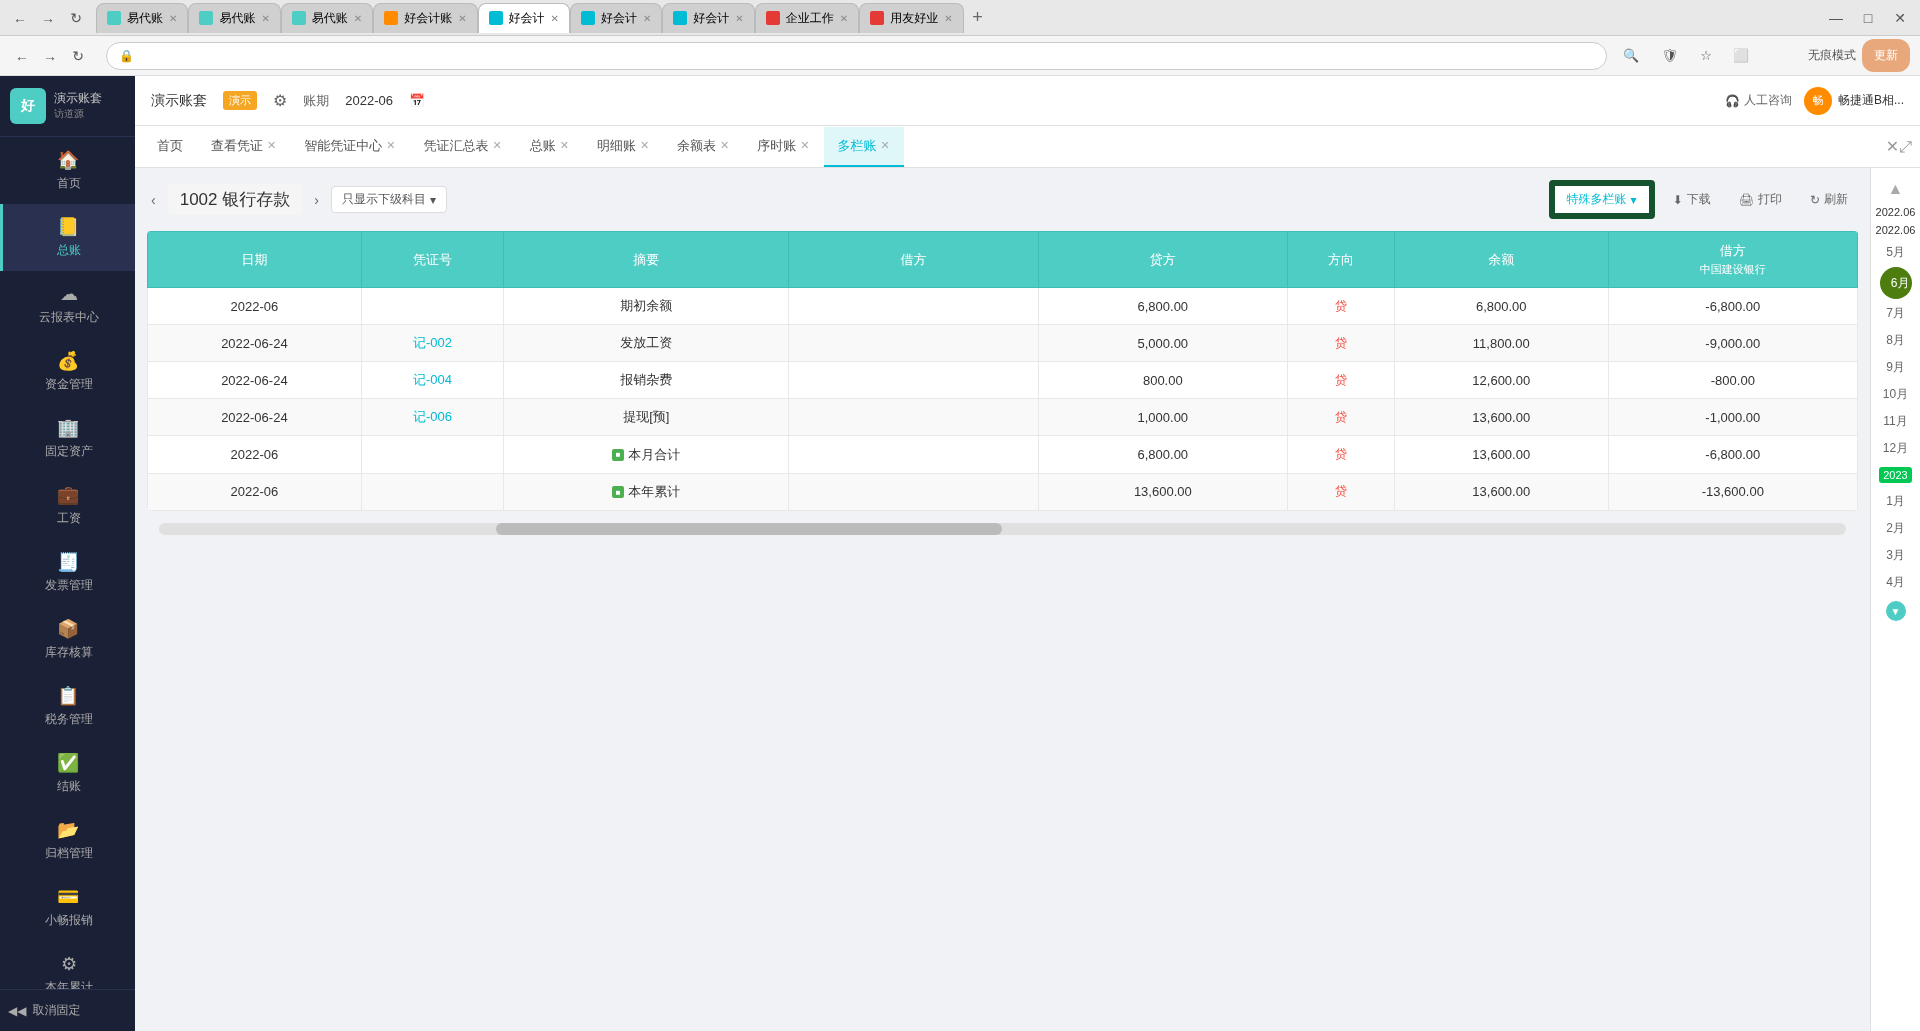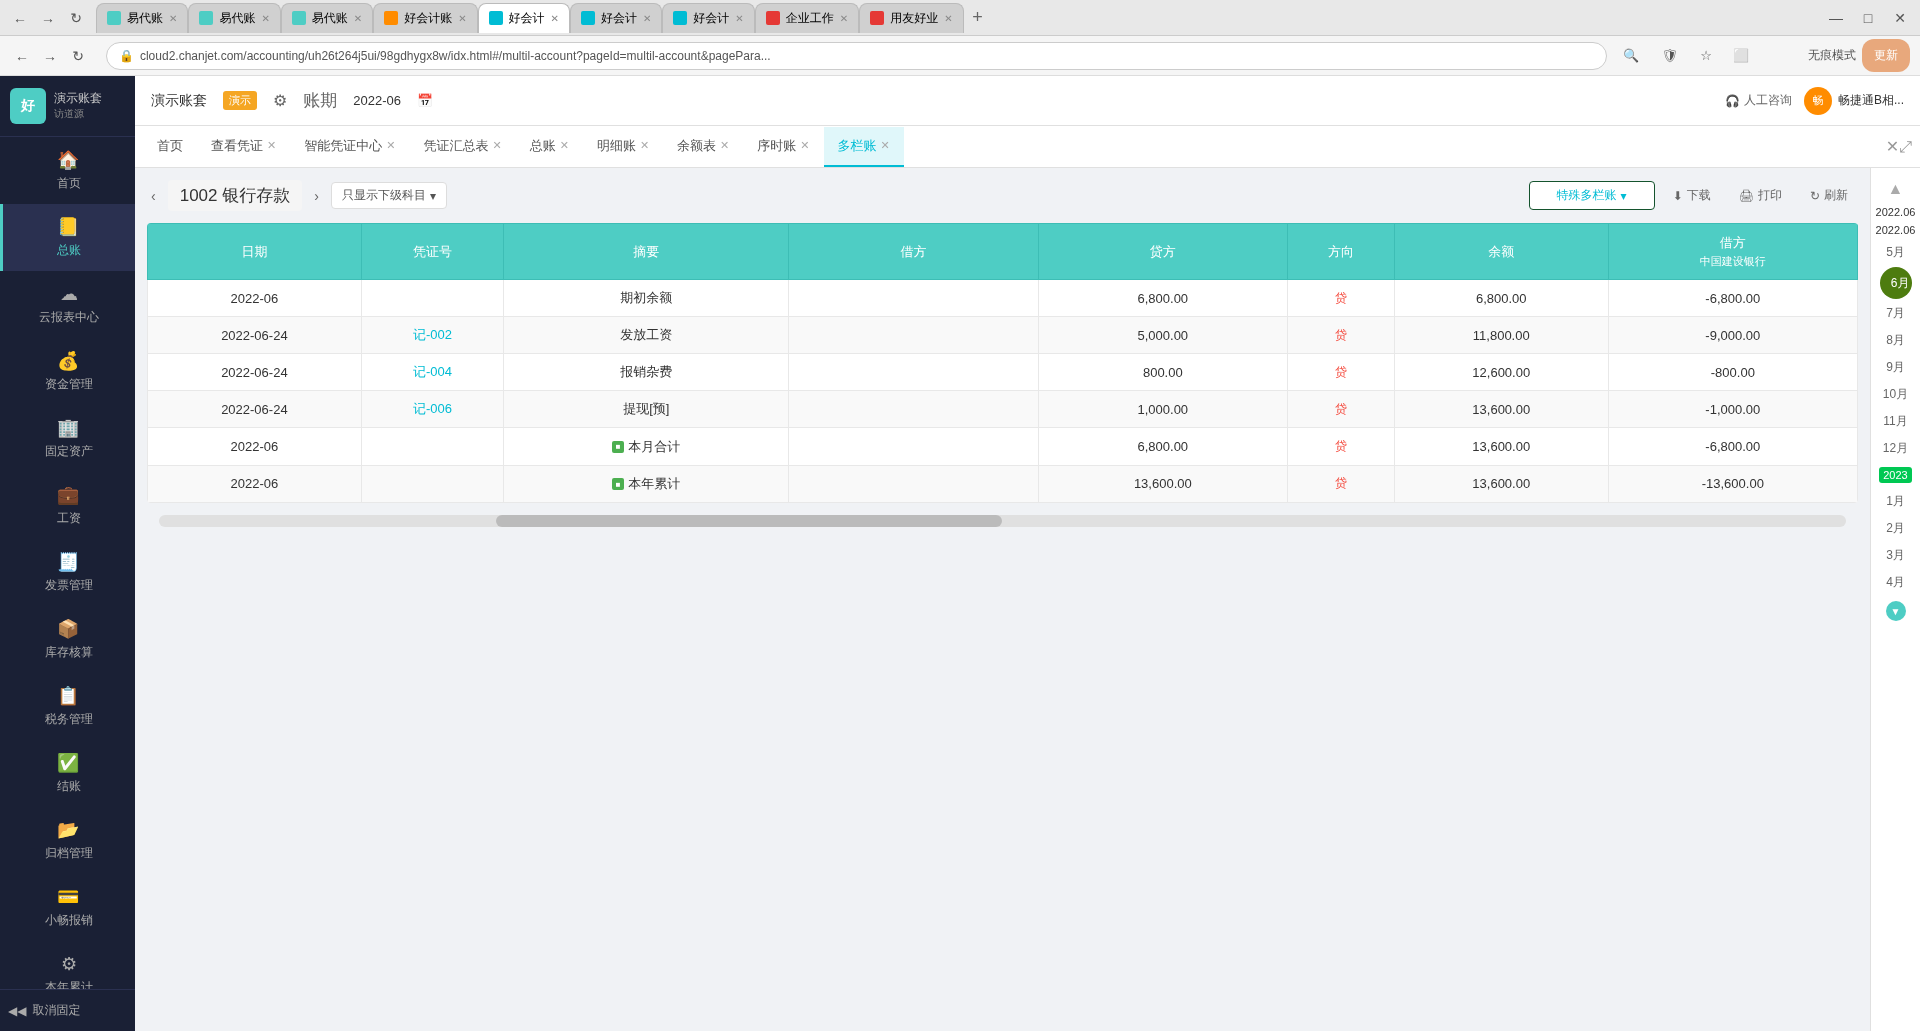--- a/index.html
+++ b/index.html
@@ -63,21 +63,21 @@
     .content-area { flex: 1; display: flex; overflow: hidden; }
     .ledger-area { flex: 1; padding: 12px; overflow: auto; position: relative; }
 
     
     .ledger-toolbar { display: flex; align-items: center; justify-content: space-between; margin-bottom: 12px; }
     .account-nav { display: flex; align-items: center; gap: 8px; }
     .account-nav-btn { background: none; border: none; cursor: pointer; color: #666; font-size: 14px; padding: 4px; }
     .account-code-label { font-size: 17px; color: #333; background: #f5f5f5; padding: 4px 12px; border-radius: 4px; }
     .filter-dropdown { display: flex; align-items: center; gap: 4px; background: white; border: 1px solid #ddd; border-radius: 4px; padding: 4px 10px; font-size: 12px; color: #555; cursor: pointer; }
     .toolbar-actions { display: flex; align-items: center; gap: 8px; }
-    .special-ledger-btn { border: 1px solid #14532d; color: #00bcd4; background: white; border-radius: 4px; padding: 5px 27px; font-size: 12px; cursor: pointer; display: flex; align-items: center; gap: 4px; }
+    .special-ledger-btn { border: 6px solid #14532d; color: #00bcd4; background: white; border-radius: 4px; padding: 5px 12px; font-size: 12px; cursor: pointer; display: flex; align-items: center; gap: 4px; }
     .action-btn { background: none; border: none; cursor: pointer; color: #666; font-size: 12px; display: flex; align-items: center; gap: 4px; padding: 5px 10px; }
 
     
     .ledger-table { width: 100%; border-collapse: collapse; background: white; border-radius: 4px; overflow: hidden; }
     .ledger-table th { background: #4ecdc4; color: white; padding: 10px 12px; text-align: center; font-size: 13px; font-weight: normal; border: 1px solid #3dbdb5; }
     .ledger-table td { padding: 9px 12px; border: 1px solid #e8e8e8; font-size: 13px; color: #333; text-align: center; }
     .ledger-table tr:nth-child(even) td { background: #f9f9f9; }
     .voucher-link { color: #00bcd4; text-decoration: none; cursor: pointer; }
     .summary-tag { display: inline-flex; align-items: center; gap: 4px; }
     .summary-dot { width: 12px; height: 12px; background: #4caf50; border-radius: 2px; display: inline-flex; align-items: center; justify-content: center; }
@@ -173,21 +173,20 @@
 </div>
 
 <div class="browser-row2">
   <div class="browser-nav-controls">
     <button class="nav-btn">←</button>
     <button class="nav-btn">→</button>
     <button class="nav-btn">↻</button>
   </div>
   <div class="address-bar">
     <span>🔒</span>
-    <span class="address-text">cloud2.chanjet.com/accounting/uh26t264j5ui/98gdhygx8w/idx.html#/multil-account?pageId=multil-account&amp;pagePara...</span>
   </div>
   <div class="browser-actions">
     <button class="browser-btn">🔍</button>
     <button class="browser-btn">🛡</button>
     <button class="browser-btn">☆</button>
     <button class="browser-btn">⬜</button>
     <span style="font-size:12px;color:#555;margin-left:44px;">无痕模式</span>
     <button class="update-btn">更新</button>
   </div>
 </div>
@@ -264,21 +263,21 @@
   </div>
 
   <div class="main-content">
 
     <div class="topbar">
       <div class="demo-badge-container">
         <span class="company-name">演示账套</span>
         <span class="demo-badge">演示</span>
       </div>
       <button class="settings-icon-btn">⚙</button>
-      <span style="font-size:17px;color:#666;">账期</span>
+      <span style="font-size:13px;color:#666;">账期</span>
       <span style="font-size:13px;color:#333;font-weight:500;">2022-06</span>
       <span style="cursor:pointer;">📅</span>
       <div class="topbar-right">
         <div class="customer-service">
           <span>🎧</span>
           <span>人工咨询</span>
         </div>
         <div class="user-info">
           <div class="avatar">畅</div>
           <span>畅捷通B相...</span>

